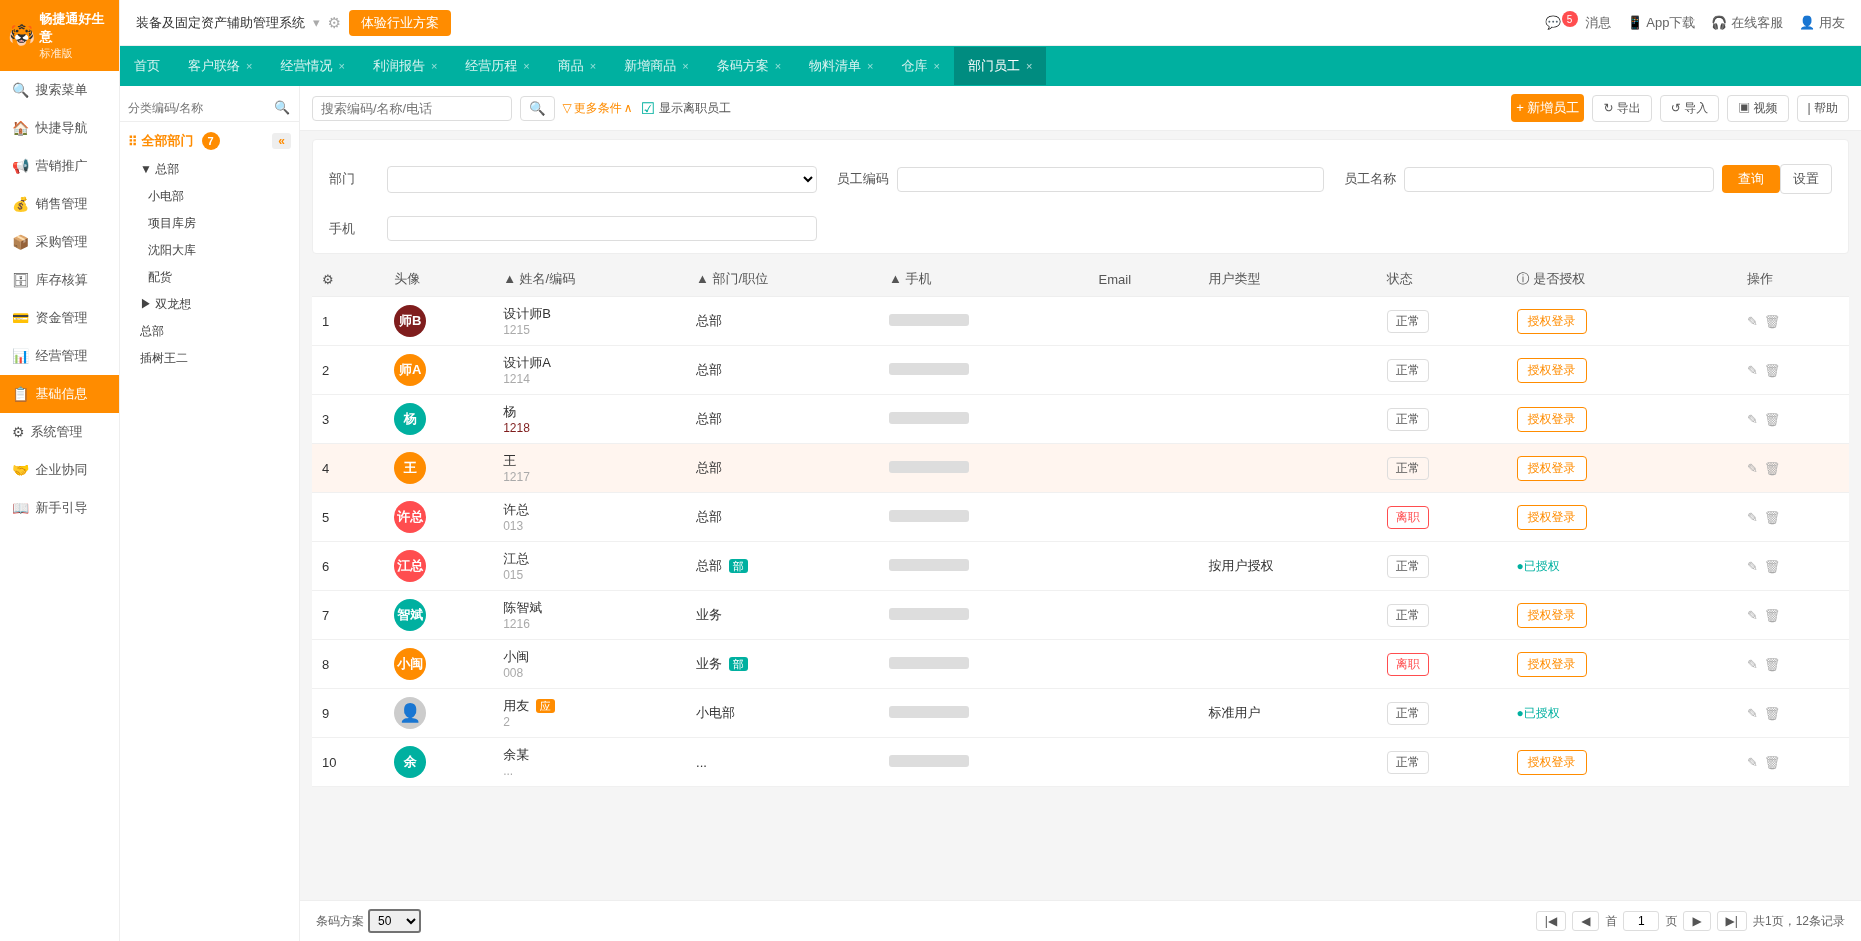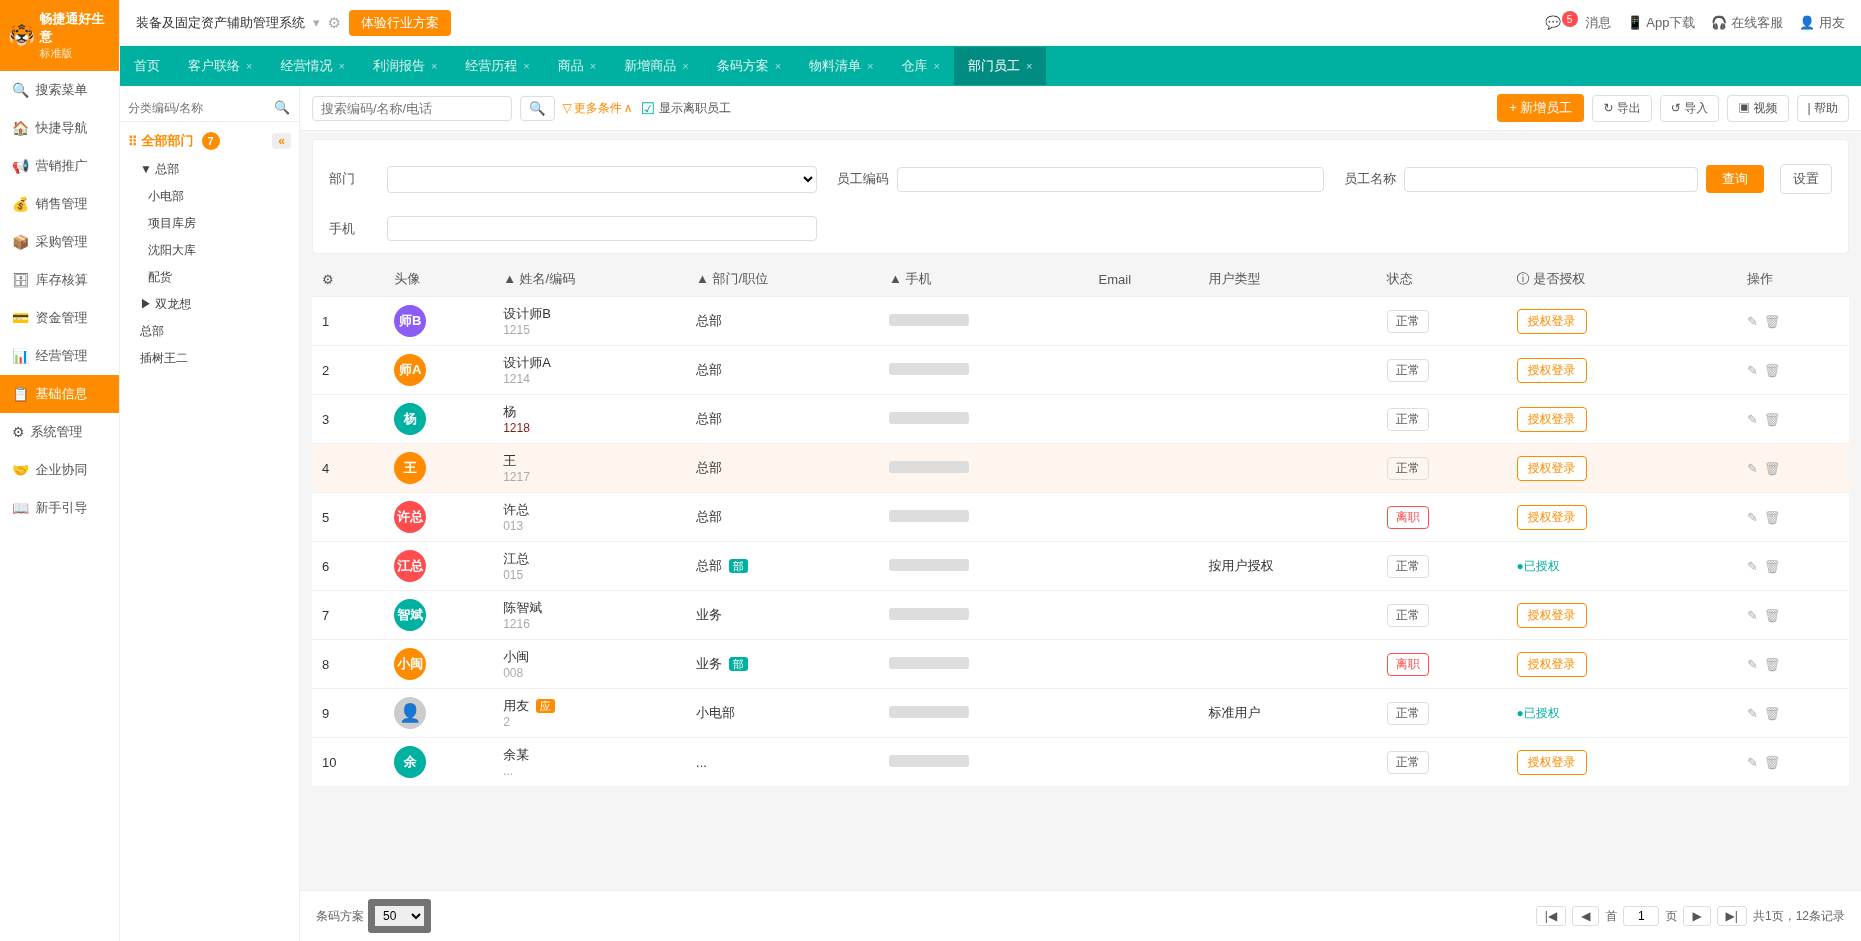--- a/index.html
+++ b/index.html
@@ -43,30 +43,30 @@
     
     .table-area { flex: 1; display: flex; flex-direction: column; overflow: hidden; background: #f5f5f5; }
 
     
     .search-bar { background: #fff; padding: 8px 12px; display: flex; align-items: center; gap: 8px; border-bottom: 1px solid #eee; }
     .search-input { border: 1px solid #ddd; border-radius: 4px; padding: 4px 8px; font-size: 13px; width: 200px; }
     .search-btn { background: #fff; border: 1px solid #ddd; border-radius: 4px; padding: 4px 8px; cursor: pointer; }
     .more-filter { color: #ff8c00; cursor: pointer; font-size: 12px; display: flex; align-items: center; gap: 2px; }
     .show-resigned { display: flex; align-items: center; gap: 4px; font-size: 12px; color: #555; cursor: pointer; }
     .search-bar-right { margin-left: auto; display: flex; align-items: center; gap: 8px; }
-    .add-btn { background: #ff8c00; color: #fff; border: none; border-radius: 4px; padding: 5px 12px; cursor: pointer; font-size: 13px; }
+    .add-btn { background: #ff8c00; color: #fff; border: none; border-radius: 4px; padding: 5px 5px; cursor: pointer; font-size: 13px; }
     .action-btn { background: #fff; border: 1px solid #ddd; border-radius: 4px; padding: 4px 10px; cursor: pointer; font-size: 12px; color: #555; }
 
     
     .filter-form { background: #fff; border: 1px solid #eee; margin: 8px 12px; padding: 12px 16px; border-radius: 4px; display: grid; grid-template-columns: 1fr 1fr 1fr; gap: 10px 20px; align-items: center; }
     .filter-row { display: flex; align-items: center; gap: 8px; margin-top: 12px; }
     .filter-label { font-size: 13px; color: #555; white-space: nowrap; min-width: 50px; }
     .filter-input { border: 1px solid #ddd; border-radius: 4px; padding: 4px 8px; font-size: 13px; flex: 1; }
     .filter-select { border: 1px solid #ddd; border-radius: 4px; padding: 4px 8px; font-size: 13px; flex: 1; background: #fff; }
-    .filter-actions { display: flex; gap: 16px; align-items: center; }
+    .filter-actions { display: flex; gap: 0; align-items: center; }
     .query-btn { background: #ff8c00; color: #fff; border: none; border-radius: 4px; padding: 5px 16px; cursor: pointer; font-size: 13px; }
     .set-btn { background: #fff; border: 1px solid #ddd; border-radius: 4px; padding: 5px 12px; cursor: pointer; font-size: 13px; color: #555; }
 
     
     .table-wrapper { flex: 1; overflow-y: auto; padding: 0 12px 8px; }
     table { width: 100%; background: #fff; border-collapse: collapse; font-size: 13px; }
     table th { background: #f5f5f5; padding: 8px 10px; text-align: left; font-weight: normal; color: #555; border-bottom: 1px solid #eee; white-space: nowrap; }
     table td { padding: 8px 10px; border-bottom: 1px solid #f0f0f0; color: #333; vertical-align: middle; }
     .row-highlight { background: #fff5ef; }
     .avatar { width: 32px; height: 32px; border-radius: 50%; display: inline-flex; align-items: center; justify-content: center; color: #fff; font-size: 13px; font-weight: bold; }
@@ -79,21 +79,21 @@
     .dept-tag { background: #00b0a0; color: #fff; border-radius: 3px; font-size: 11px; padding: 1px 4px; margin-left: 3px; }
     .response-tag { background: #ff8c00; color: #fff; border-radius: 3px; font-size: 11px; padding: 1px 4px; margin-left: 3px; }
     .gray-bar { background: #ddd; border-radius: 3px; height: 12px; display: inline-block; }
 
     
     .table-footer { background: #fff; border-top: 1px solid #eee; padding: 8px 16px; display: flex; align-items: center; justify-content: space-between; font-size: 12px; color: #666; flex-shrink: 0; }
     .pagination { display: flex; align-items: center; gap: 6px; }
     .page-btn { border: 1px solid #ddd; background: #fff; border-radius: 3px; padding: 2px 8px; cursor: pointer; color: #555; font-size: 12px; }
     .page-input { border: 1px solid #ddd; border-radius: 3px; padding: 2px 4px; width: 36px; text-align: center; font-size: 12px; }
     .per-page { display: flex; align-items: center; gap: 4px; }
-    .per-page select { border: 7px solid #737373; border-radius: 3px; padding: 2px 4px; font-size: 12px; }
+    .per-page select { border: 2px solid #737373; border-radius: 3px; padding: 2px 4px; font-size: 12px; }
 
     
     .badge { background: #ff4d4f; color: #fff; border-radius: 50%; width: 16px; height: 16px; font-size: 10px; display: inline-flex; align-items: center; justify-content: center; position: relative; top: -4px; left: -4px; }
   </style>
 </head>
 <body>
 
 <div class="sidebar">
   <div class="sidebar-logo">
     <span class="logo-icon">🐯</span>
@@ -330,21 +330,21 @@
               <th>用户类型</th>
               <th>状态</th>
               <th>ⓘ 是否授权</th>
               <th></th>
               <th>操作</th>
             </tr>
           </thead>
           <tbody id="table-body">
           <tr>
                 <td>1</td>
-                <td><div class="avatar" style="background:#8b5cf6">师B</div></td>
+                <td><div class="avatar" style="background:#7f1d1d">师B</div></td>
                 <td>
                   <div>设计师B</div>
                   <div style="color:#aaa;font-size:12px;">1215</div>
                 </td>
                 <td>总部</td>
                 <td><span class="gray-bar" style="width:80px;"></span></td>
                 <td></td>
                 <td></td>
                 <td><span class="status-badge">正常</span></td>
                 <td><button class="auth-btn">授权登录</button></td>

